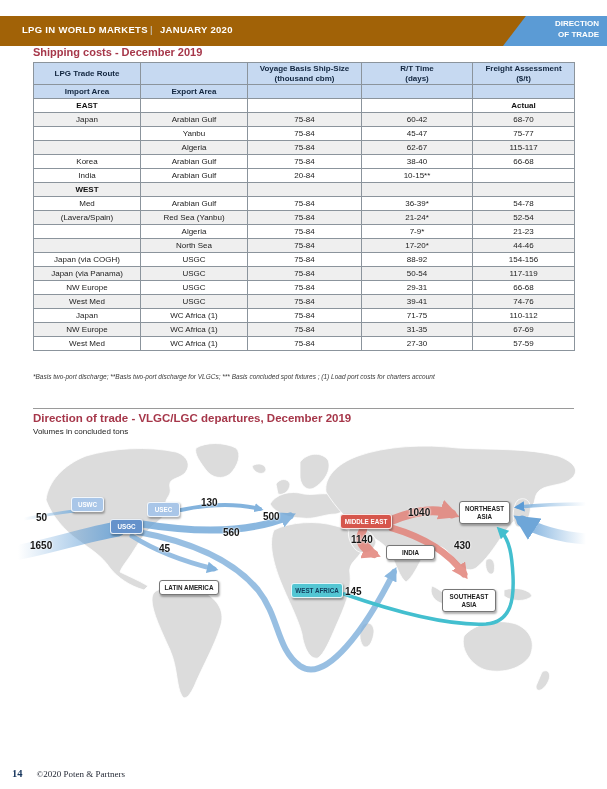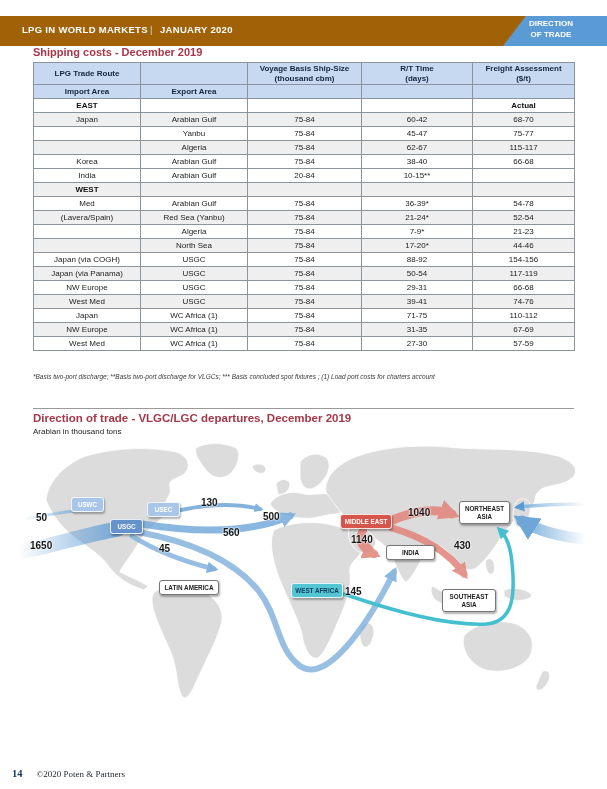--- a/index.html
+++ b/index.html
@@ -8,21 +8,21 @@
 
   
   .topbar{position:absolute;left:0;top:16px;width:607px;height:30px;background:#a16207;}
   .topbar .brand{position:absolute;left:22px;top:0;line-height:27px;color:#fff;
                  font-size:9.5px;font-weight:bold;letter-spacing:.3px;}
   .topbar .sep{position:absolute;left:150px;top:0;line-height:27px;color:#cfd6dd;font-size:9.5px;}
   .topbar .issue{position:absolute;left:160px;top:0;line-height:27px;color:#fff;
                  font-size:9.5px;font-weight:bold;letter-spacing:.3px;}
   .tab{position:absolute;right:0;top:0;width:104px;height:30px;background:#5b9bd5;
        clip-path:polygon(22% 0,100% 0,100% 100%,0 100%);
-       color:#fff;font-size:8px;font-weight:bold;text-align:center;
+       color:#fff;font-size:8px;font-weight:bold;text-align:right;
        padding:3px 8px 0 0;box-sizing:border-box;line-height:1.35;}
 
   
   .h-red{position:absolute;left:33px;margin:0;color:#a6374a;font-weight:bold;}
   #shipping-title{top:46px;font-size:11px;}
   #trade-title{top:412px;font-size:11.5px;}
   .subtitle{position:absolute;left:33px;top:427px;margin:0;font-size:8px;color:#222;}
 
   
   .shipping-table{position:absolute;left:33px;top:62px;width:541px;border-collapse:collapse;
@@ -227,21 +227,21 @@
           <td>57-59</td>
         </tr>
       </tbody>
   </table>
 
   <p class="footnote">*Basis two-port discharge; **Basis two-port discharge for VLGCs;  *** Basis concluded spot fixtures ; (1) Load port costs for charters account</p>
 
   <div class="divider"></div>
 
   <h2 class="h-red" id="trade-title">Direction of trade - VLGC/LGC departures, December 2019</h2>
-  <p class="subtitle">Arabian in thousand tons</p>
+  <p class="subtitle">Volumes in concluded tons</p>
 
   <div class="map">
     <svg width="572" height="298" viewBox="0 0 572 298">
       <defs>
         <linearGradient id="gradW" x1="0" y1="0" x2="100" y2="0" gradientUnits="userSpaceOnUse">
           <stop offset="0" stop-color="#5b9bd5" stop-opacity="0"></stop>
           <stop offset="1" stop-color="#5b9bd5" stop-opacity="0.8"></stop>
         </linearGradient>
         <linearGradient id="gradW2" x1="6" y1="0" x2="56" y2="0" gradientUnits="userSpaceOnUse">
           <stop offset="0" stop-color="#7fb2de" stop-opacity="0"></stop>

